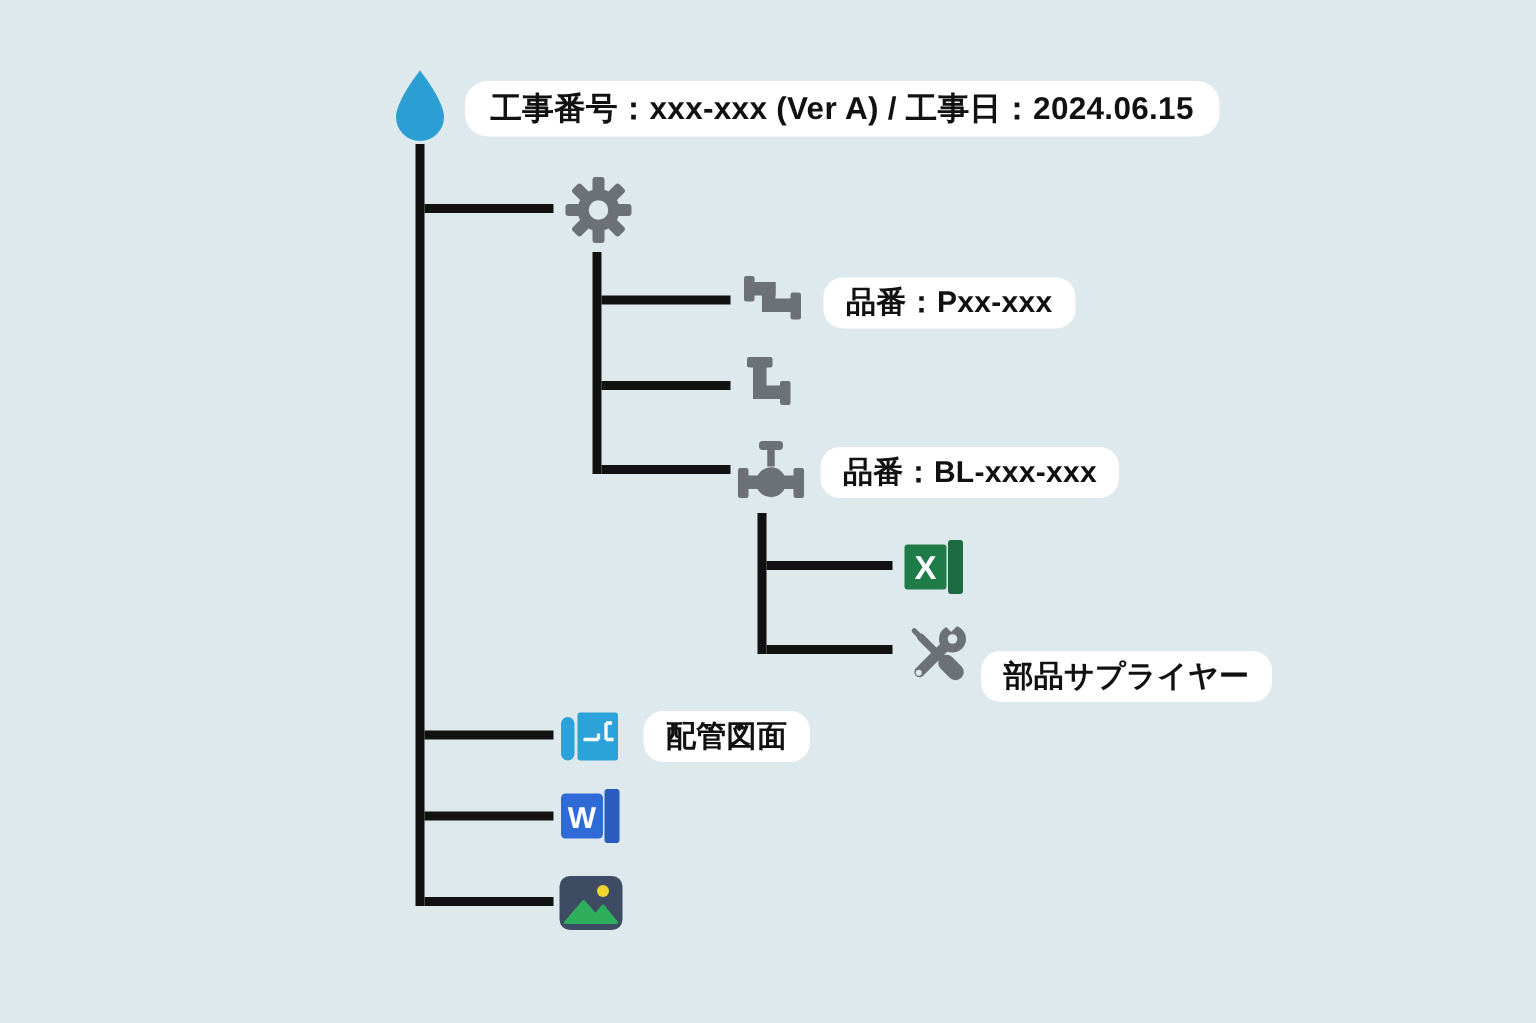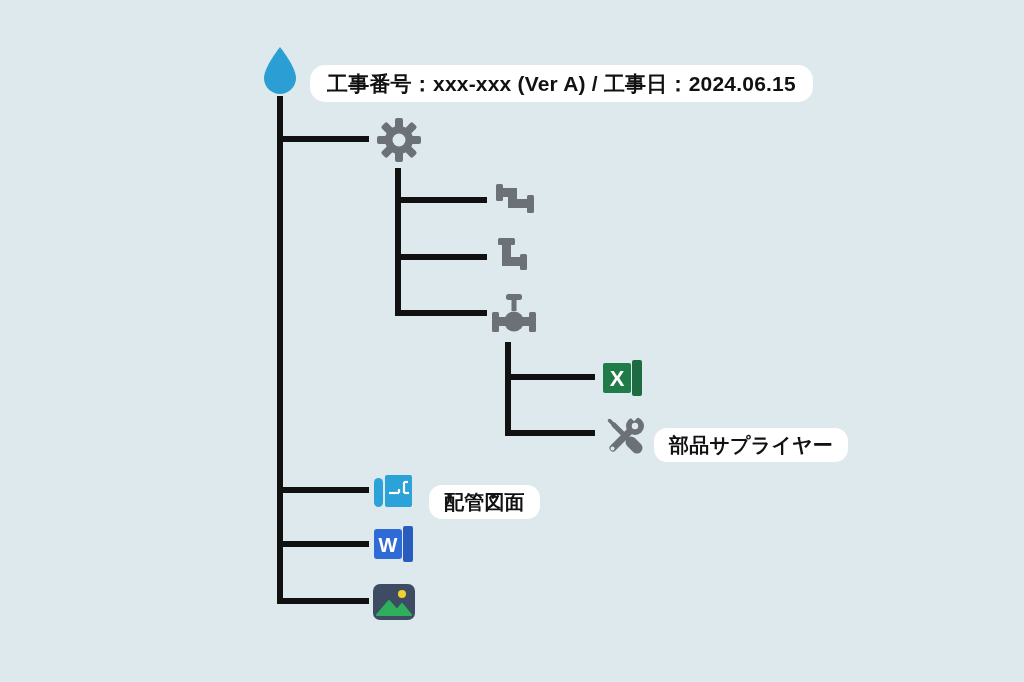--- a/index.html
+++ b/index.html
@@ -7,21 +7,20 @@
   .canvas{
     position:relative;width:1024px;height:682px;overflow:hidden;
     background:#dee9ed;
   }
   .line{position:absolute;background:#111;}
   .node-label{
     position:absolute;height:34px;line-height:34px;padding:0 15px;
     background:#fff;border-radius:13px;color:#111;
     font-size:20px;font-weight:800;white-space:nowrap;
     letter-spacing:0.2px;
-    margin-top:11px;
   }
   .root-label{
     height:37px;line-height:37px;border-radius:15px;font-size:21px;padding:0 17px;
   }
   .icon{position:absolute;display:block;}
   svg{display:block;}
 </style>
 </head>
 <body>
 
@@ -70,20 +69,21 @@
     <svg width="42" height="42" viewBox="0 0 42 42">
       <g fill="#6b7177">
         <rect x="2" y="4" width="7" height="17" rx="1.5"></rect>
         <rect x="8" y="8" width="15" height="9"></rect>
         <rect x="14" y="8" width="9" height="20"></rect>
         <rect x="14" y="19" width="21" height="9"></rect>
         <rect x="33" y="15" width="7" height="18" rx="1.5"></rect>
       </g>
     </svg>
   </span>
+  <div class="node-label" style="left:549px;top:185px">品番：Pxx-xxx</div>
 
   <span class="icon" style="left:494px;top:236px">
     <svg width="42" height="42" viewBox="0 0 42 42">
       <g fill="#6b7177">
         <rect x="4" y="2" width="17" height="7" rx="1.5"></rect>
         <rect x="8" y="7" width="9" height="23"></rect>
         <rect x="8" y="21" width="21" height="9"></rect>
         <rect x="26" y="18" width="7" height="16" rx="1.5"></rect>
       </g>
     </svg>
@@ -94,20 +94,21 @@
       <g fill="#6b7177">
         <rect x="16" y="2" width="16" height="6" rx="2.5"></rect>
         <rect x="21.5" y="5" width="5" height="14"></rect>
         <rect x="2" y="20" width="7" height="20" rx="1.5"></rect>
         <rect x="39" y="20" width="7" height="20" rx="1.5"></rect>
         <rect x="7" y="25" width="34" height="9"></rect>
         <circle cx="24" cy="29.5" r="10"></circle>
       </g>
     </svg>
   </span>
+  <div class="node-label" style="left:547px;top:298px">品番：BL-xxx-xxx</div>
 
   <span class="icon" style="left:602px;top:357px">
     <svg width="42" height="42" viewBox="0 0 42 42">
       <rect x="30" y="3" width="10" height="36" rx="2" fill="#1d6b40"></rect>
       <rect x="1" y="6" width="28" height="30" rx="2" fill="#1f7b48"></rect>
       <text x="15" y="29" font-size="22" font-weight="bold" fill="#ffffff" text-anchor="middle" font-family="Liberation Sans, DejaVu Sans, sans-serif">X</text>
     </svg>
   </span>
 
   <span class="icon" style="left:600px;top:411px">
@@ -117,21 +118,21 @@
         <path d="M9.5 9.5 L14 14" stroke-width="3.5"></path>
         <path d="M31 31 L37 37" stroke-width="11"></path>
         <path d="M13 37 L32 18" stroke-width="7"></path>
       </g>
       <circle cx="35" cy="15" r="9" fill="#6b7177"></circle>
       <rect x="31" y="-4" width="9" height="13" fill="#dee9ed" transform="rotate(45 35.5 2.5)"></rect>
       <circle cx="35" cy="15" r="3.2" fill="#dee9ed"></circle>
       <circle cx="12.5" cy="37.5" r="2" fill="#dee9ed"></circle>
     </svg>
   </span>
-  <div class="node-label" style="left:654px;top:417px">部品サプライヤー</div>
+  <div class="node-label" style="left:654px;top:434px">部品サプライヤー</div>
 
   <span class="icon" style="left:372px;top:469px">
     <svg width="44" height="44" viewBox="0 0 44 44">
       <rect x="2" y="9" width="9" height="29" rx="4.5" fill="#2ba2d8"></rect>
       <rect x="13" y="6" width="27" height="32" rx="2" fill="#2ba2d8"></rect>
       <g stroke="#ffffff" stroke-width="2.2" fill="none">
         <path d="M17 24 H27"></path>
         <path d="M27 24 V20"></path>
         <path d="M32 24 H37"></path>
         <path d="M32 24 V13"></path>

